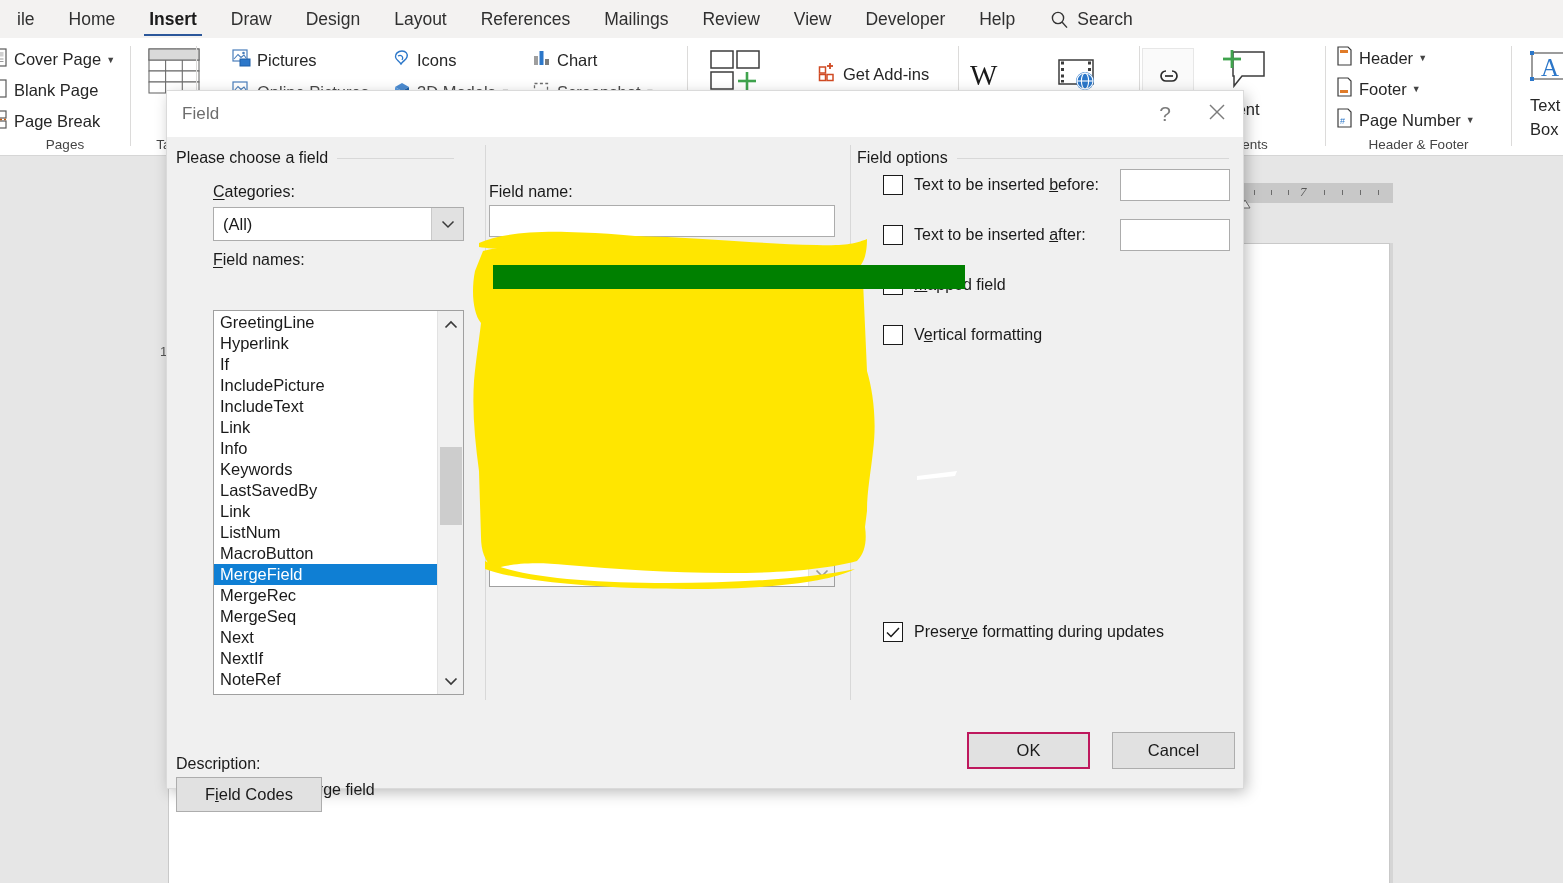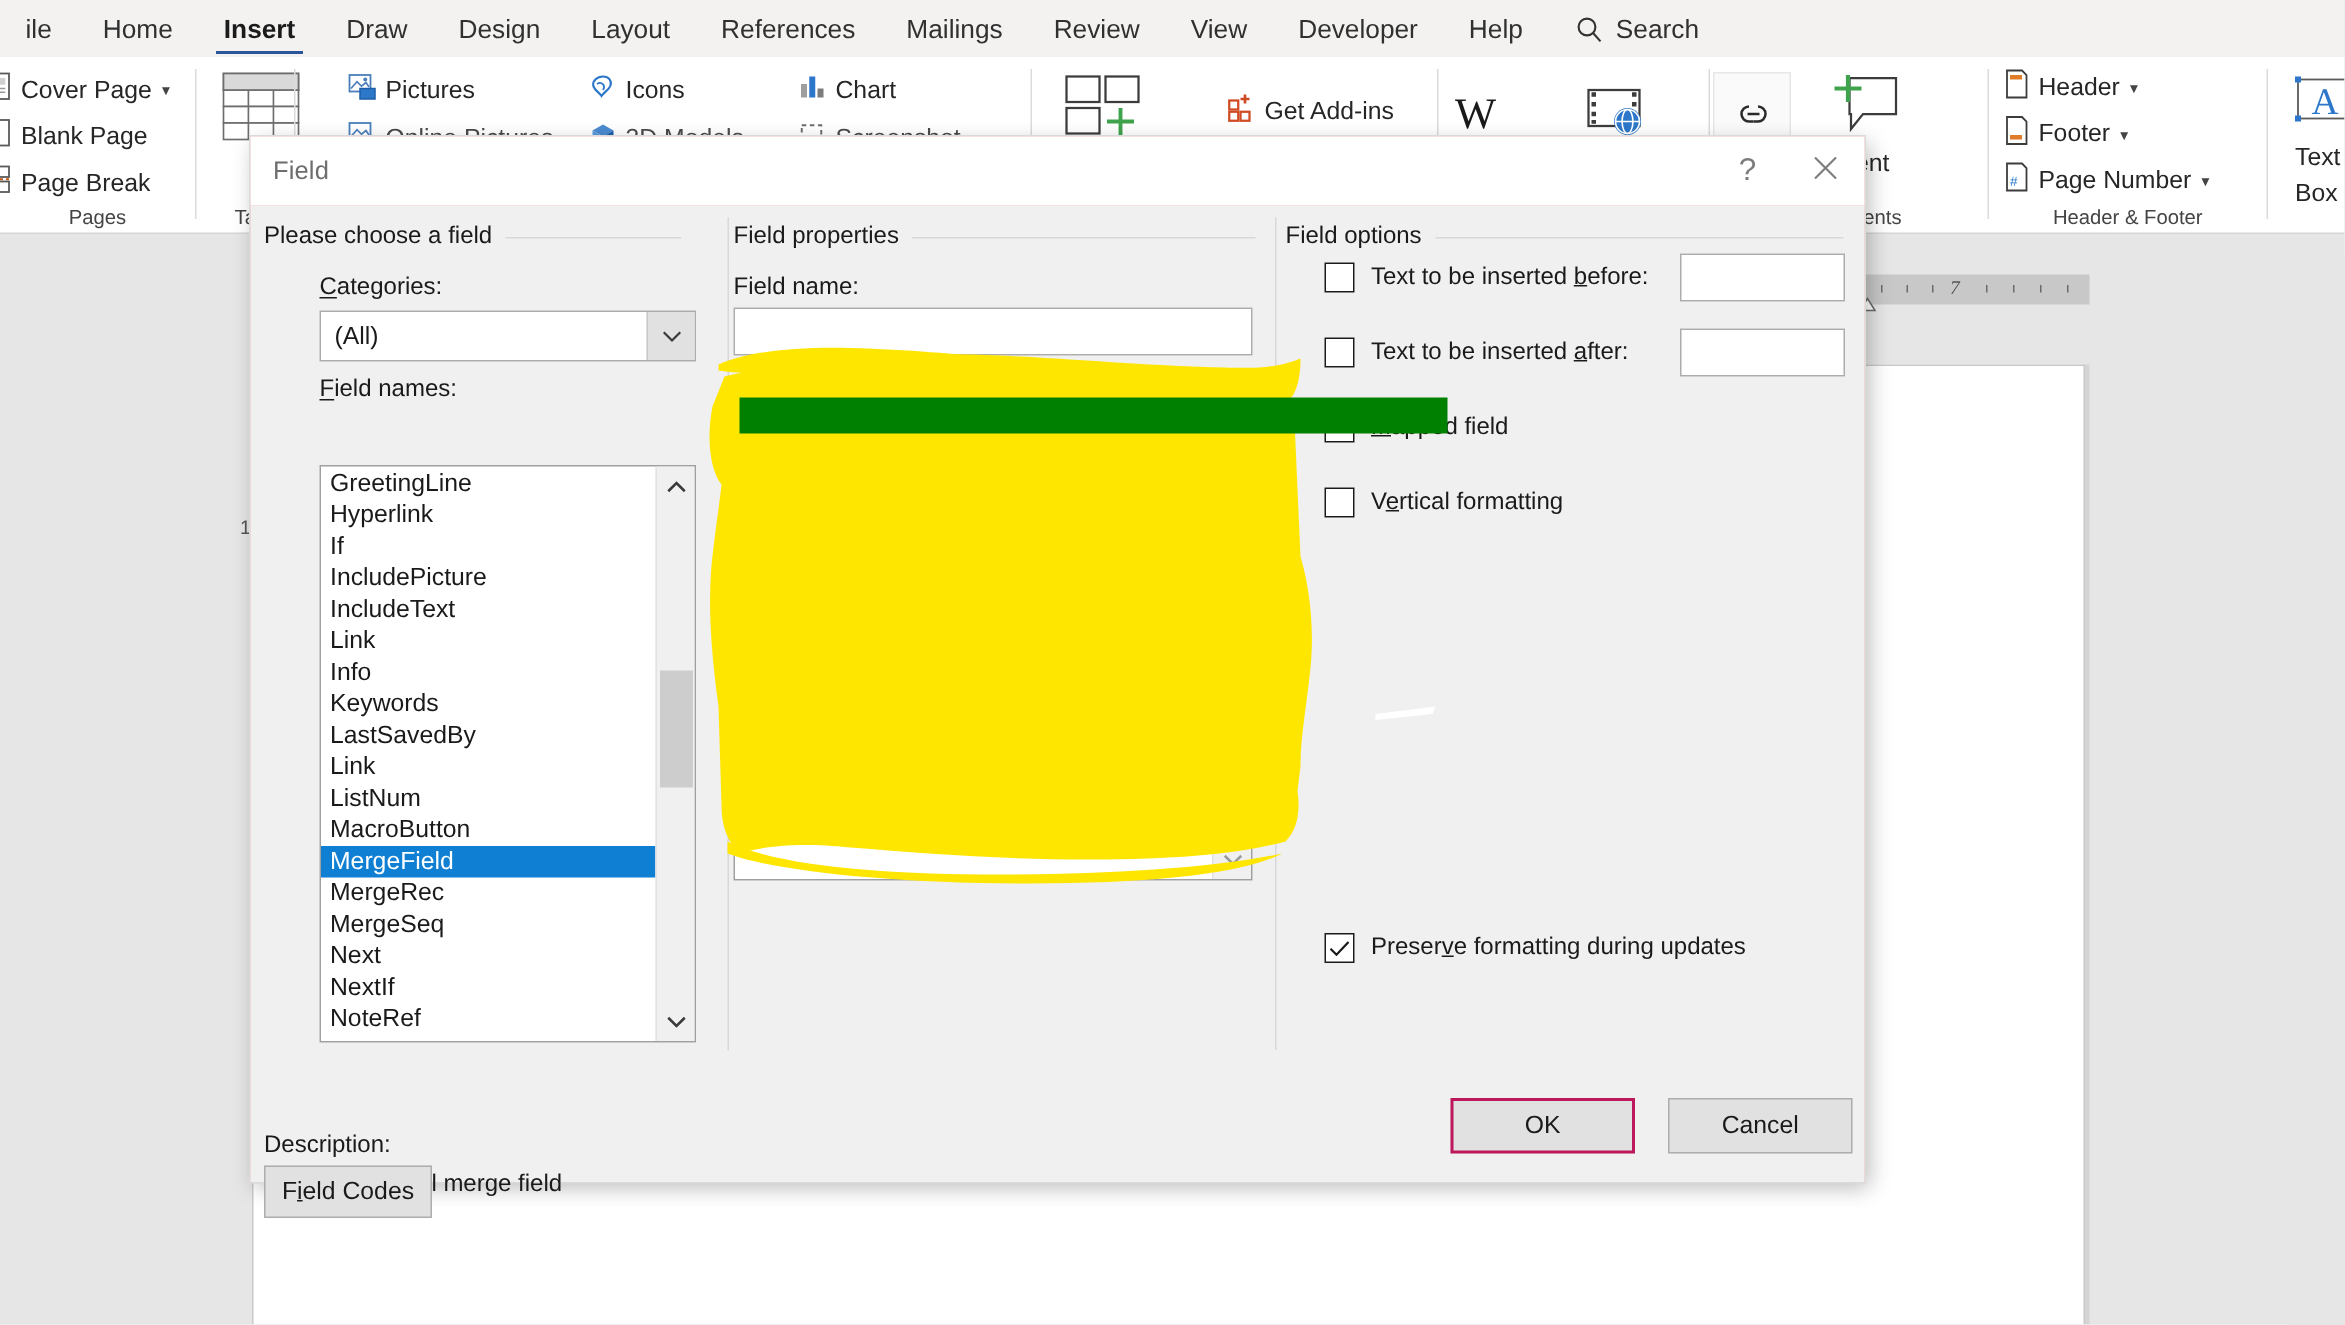--- a/index.html
+++ b/index.html
@@ -63,21 +63,21 @@
 
   .page {
     position:absolute; left:168px; top:243px; width:1222px; height:640px;
     background:#FFFFFF; border:1px solid #C9C9C9; border-bottom:none;
   }
   .page-shadow { position:absolute; left:1390px; top:243px; width:3px; height:640px; background:#D5D5D5; }
 
   
   #dialog {
     position:absolute; left:167px; top:91px; width:1076px; height:697px;
-    background:#fca5a5;
+    background:#3b82f6;
     box-shadow: 0 0 0 1px #DADADA, 3px 4px 14px rgba(0,0,0,0.28);
     z-index:50;
   }
   .dlg-title {
     position:absolute; left:0; top:0; width:100%; height:46px;
     background:#FFFFFF; display:flex; align-items:center;
   }
   .dlg-title .caption {
     font-size:17px; color:#6E6E6E; padding-left:15px; letter-spacing:.1px;
   }
@@ -572,30 +572,26 @@
           <svg width="14" height="9" viewBox="0 0 14 9">
               <polyline points="1.5,1.5 7,7 12.5,1.5" fill="none" stroke="#3A3A3A" stroke-width="1.7"></polyline>
             </svg>
         </div>
       </div>
     </div>
 
     <div class="desc-text" style="left:9px; top:578px;">Description:</div>
     <div class="desc-text" style="left:37px; top:604px;">Insert a mail merge field</div>
 
-    <div class="btn" style="left:9px; top:640px; width:112px; height:35px;">
+    <div class="btn" style="left:9px; top:640px; width:146px; height:35px;">
       <span>F<u>i</u>eld Codes</span>
     </div>
 
     <div class="vdiv" style="left:318px; top:8px; height:555px;"></div>
 
-    <div class="glegend" style="left:322px; top:12px; width:348px;">
-      <span>Field properties</span>
-      <span class="rule" style="flex:1;"></span>
-    </div>
 
     <div class="flabel" style="left:322px; top:46px;">
       <span>Field name:</span>
     </div>
     <div class="tinput" style="left:322px; top:68px; width:346px; height:32px;"></div>
 
     <div class="flabel" style="left:322px; top:112px;">
       <span>Format:</span>
     </div>
 

